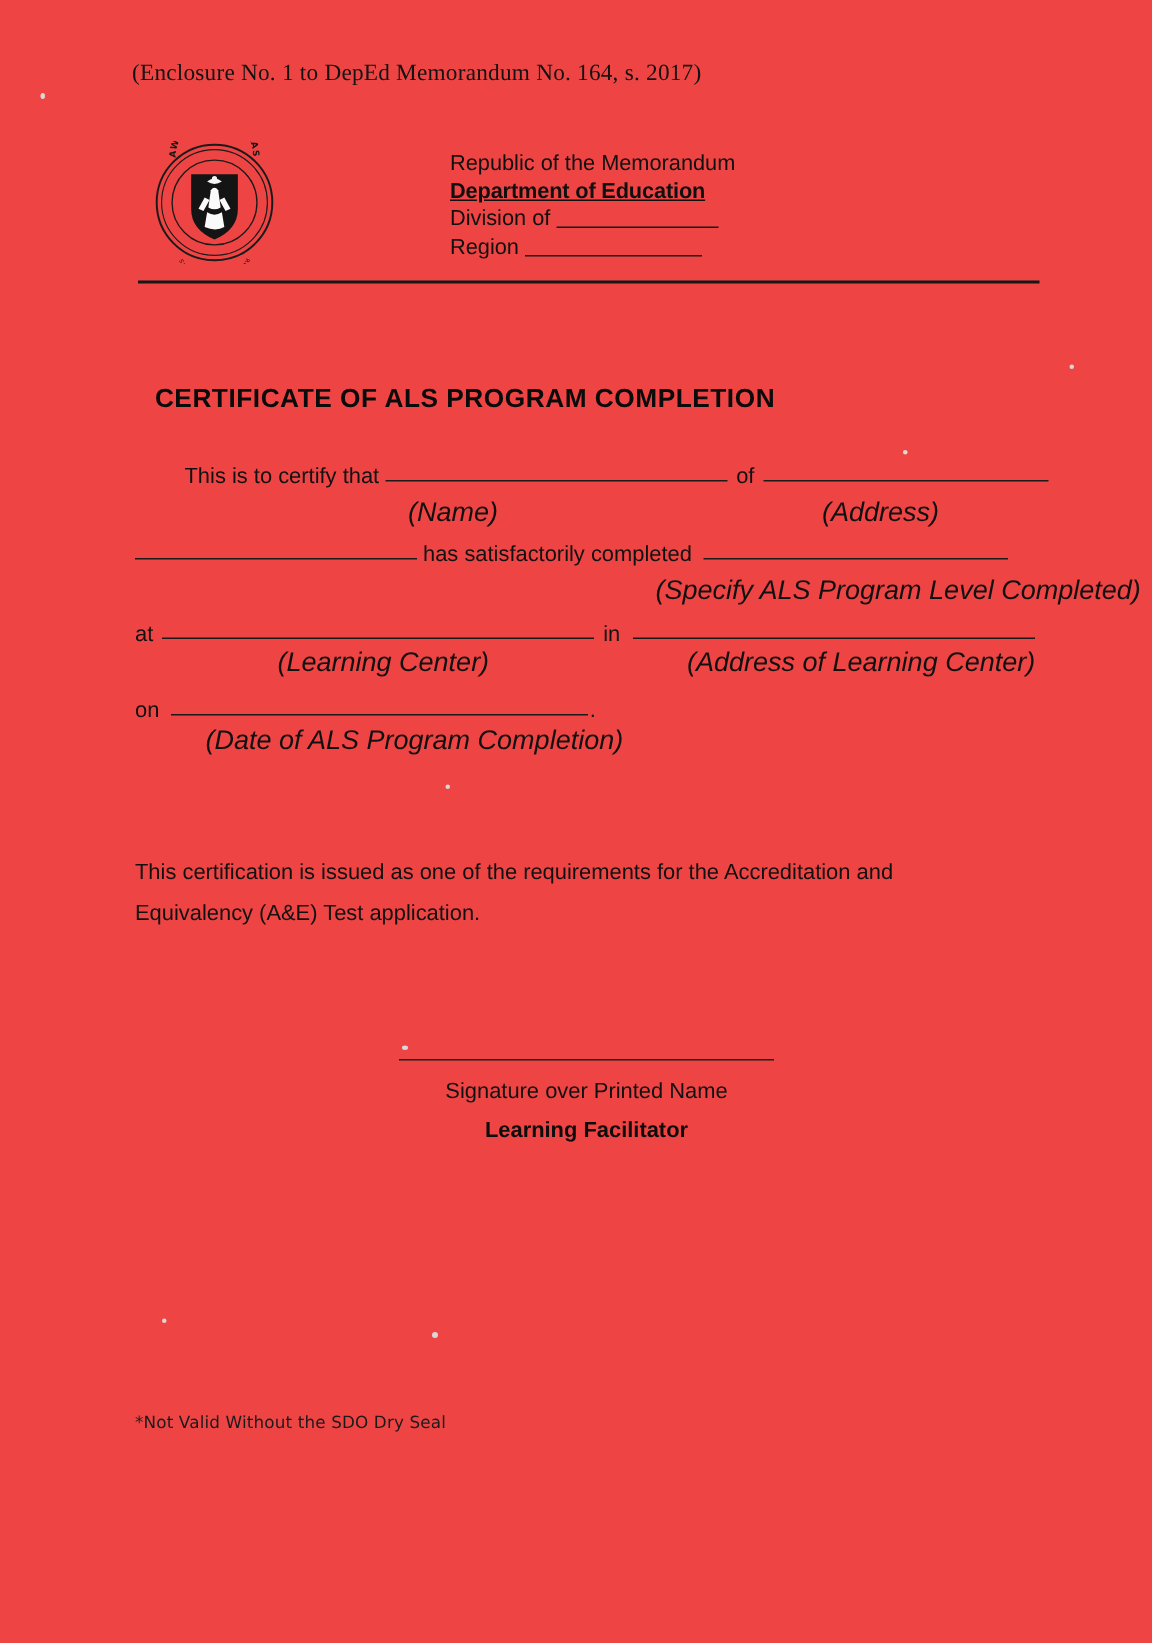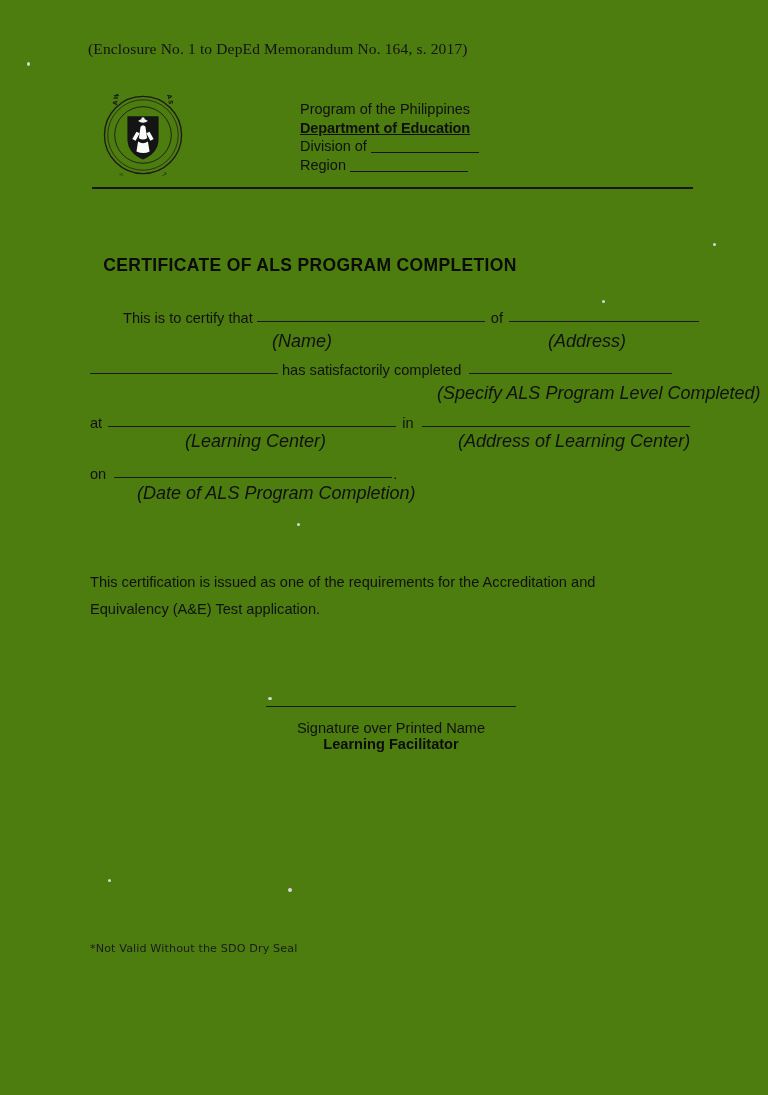--- a/index.html
+++ b/index.html
@@ -4,21 +4,21 @@
 <style>
   html, body {
     margin: 0;
     padding: 0;
     background: #ffffff;
   }
   .page {
     position: relative;
     width: 768px;
     height: 1095px;
-    background: #4d7c0f;
+    background: #ef4444;
     overflow: hidden;
     font-family: "Liberation Sans", sans-serif;
     color: #0d0d0d;
   }
 
   
   .enclosure {
     position: absolute;
     left: 88px;
     top: 40px;
@@ -152,20 +152,21 @@
     width: 250px;
     margin: 0 auto;
     border-top: 1.8px solid #191919;
   }
   .sig-name {
     margin-top: 13px;
     font-size: 14.6px;
     color: #111111;
   }
   .sig-role {
+    margin-top: 10px;
     font-size: 14.6px;
     font-weight: bold;
     color: #0d0d0d;
   }
 
   
   .footnote {
     position: absolute;
     left: 90px;
     top: 942px;
@@ -210,21 +211,21 @@
       <circle cx="50" cy="30.5" r="2.1" fill="#f4f4f4"></circle>
       <path d="M 47 40 q 3 -4 6 0 l 2 14 q -5 3 -10 0 z" fill="#fafafa"></path>
       <path d="M 42 46 l -5 9 l 4 2 l 5 -9 z" fill="#fafafa"></path>
       <path d="M 58 46 l 5 9 l -4 2 l -5 -9 z" fill="#fafafa"></path>
       <path d="M 44 58 q 6 4 12 0 l 2 12 q -7 4 -16 0 z" fill="#fafafa"></path>
       <circle cx="34.5" cy="50" r="1.5" fill="#141414"></circle>
       <circle cx="65.5" cy="50" r="1.5" fill="#141414"></circle>
     </svg>
 
     <div class="head-text">
-      <div class="head-line">Program of the Philippines</div>
+      <div class="head-line">Republic of the Memorandum</div>
       <div class="head-line bold">Department of Education</div>
       <div class="head-line"><span>Division of</span><span class="fill fill-div"></span></div>
       <div class="head-line"><span>Region</span><span class="fill fill-reg"></span></div>
     </div>
   </div>
 
   <div class="rule"></div>
 
   <div class="doc-title">CERTIFICATE OF ALS PROGRAM COMPLETION</div>
 

